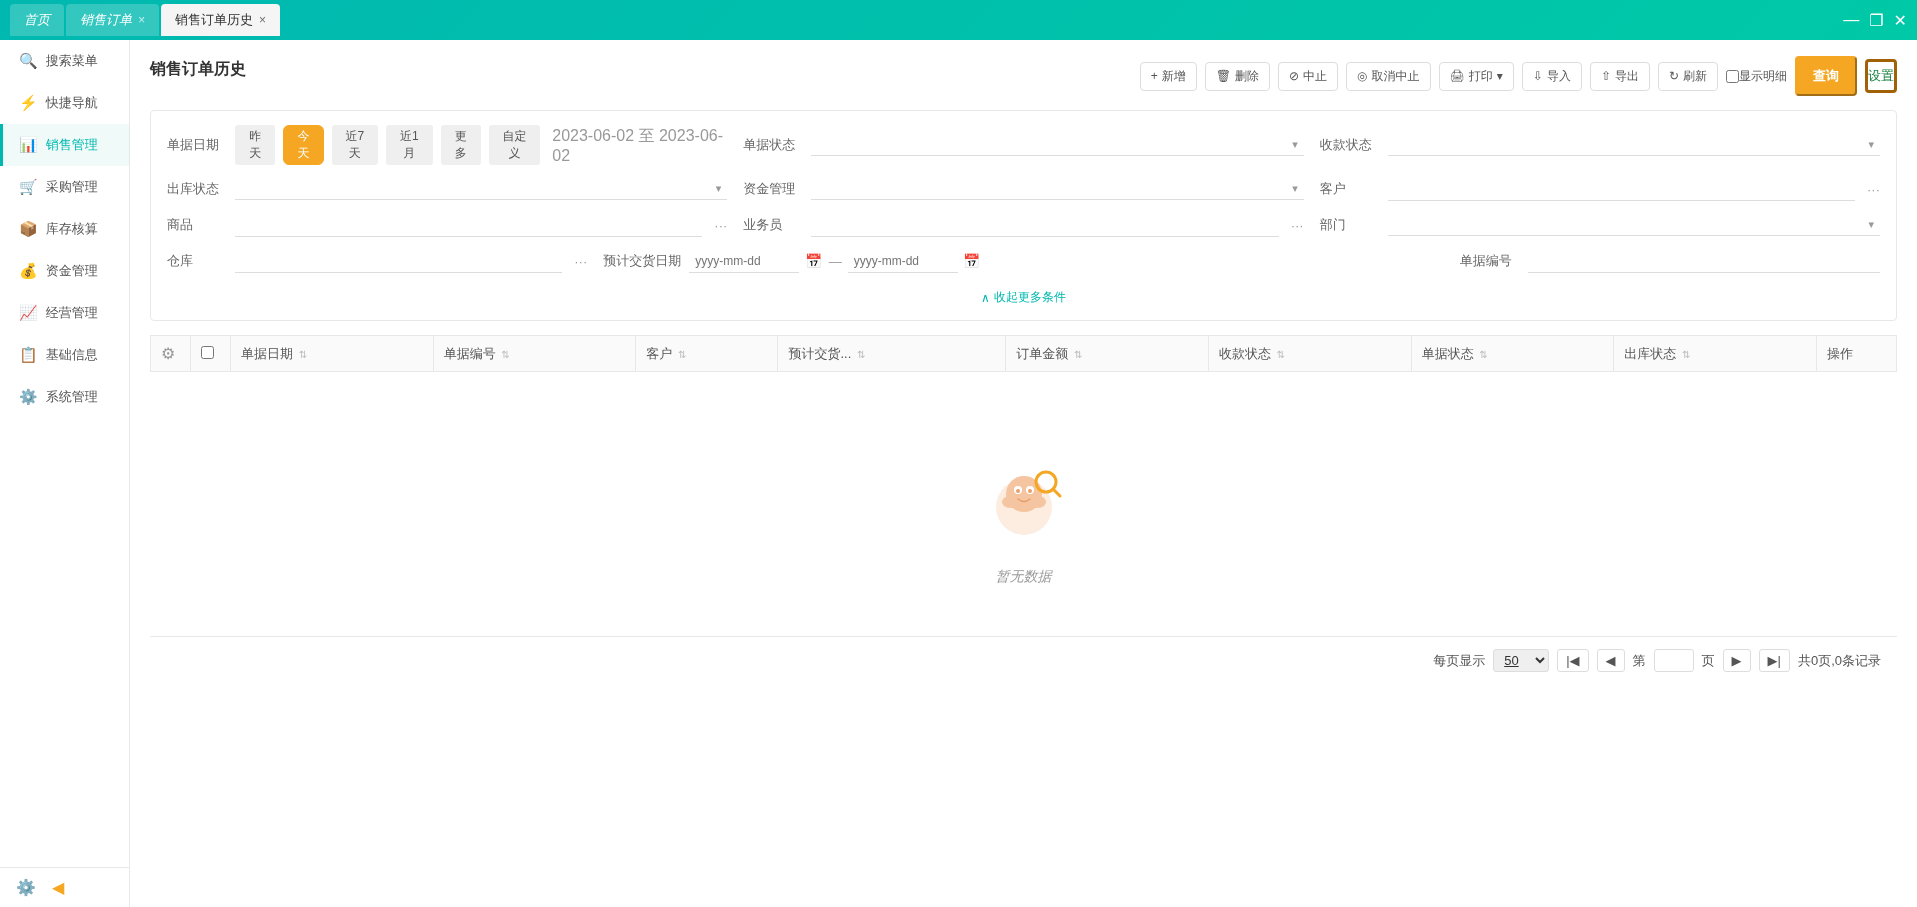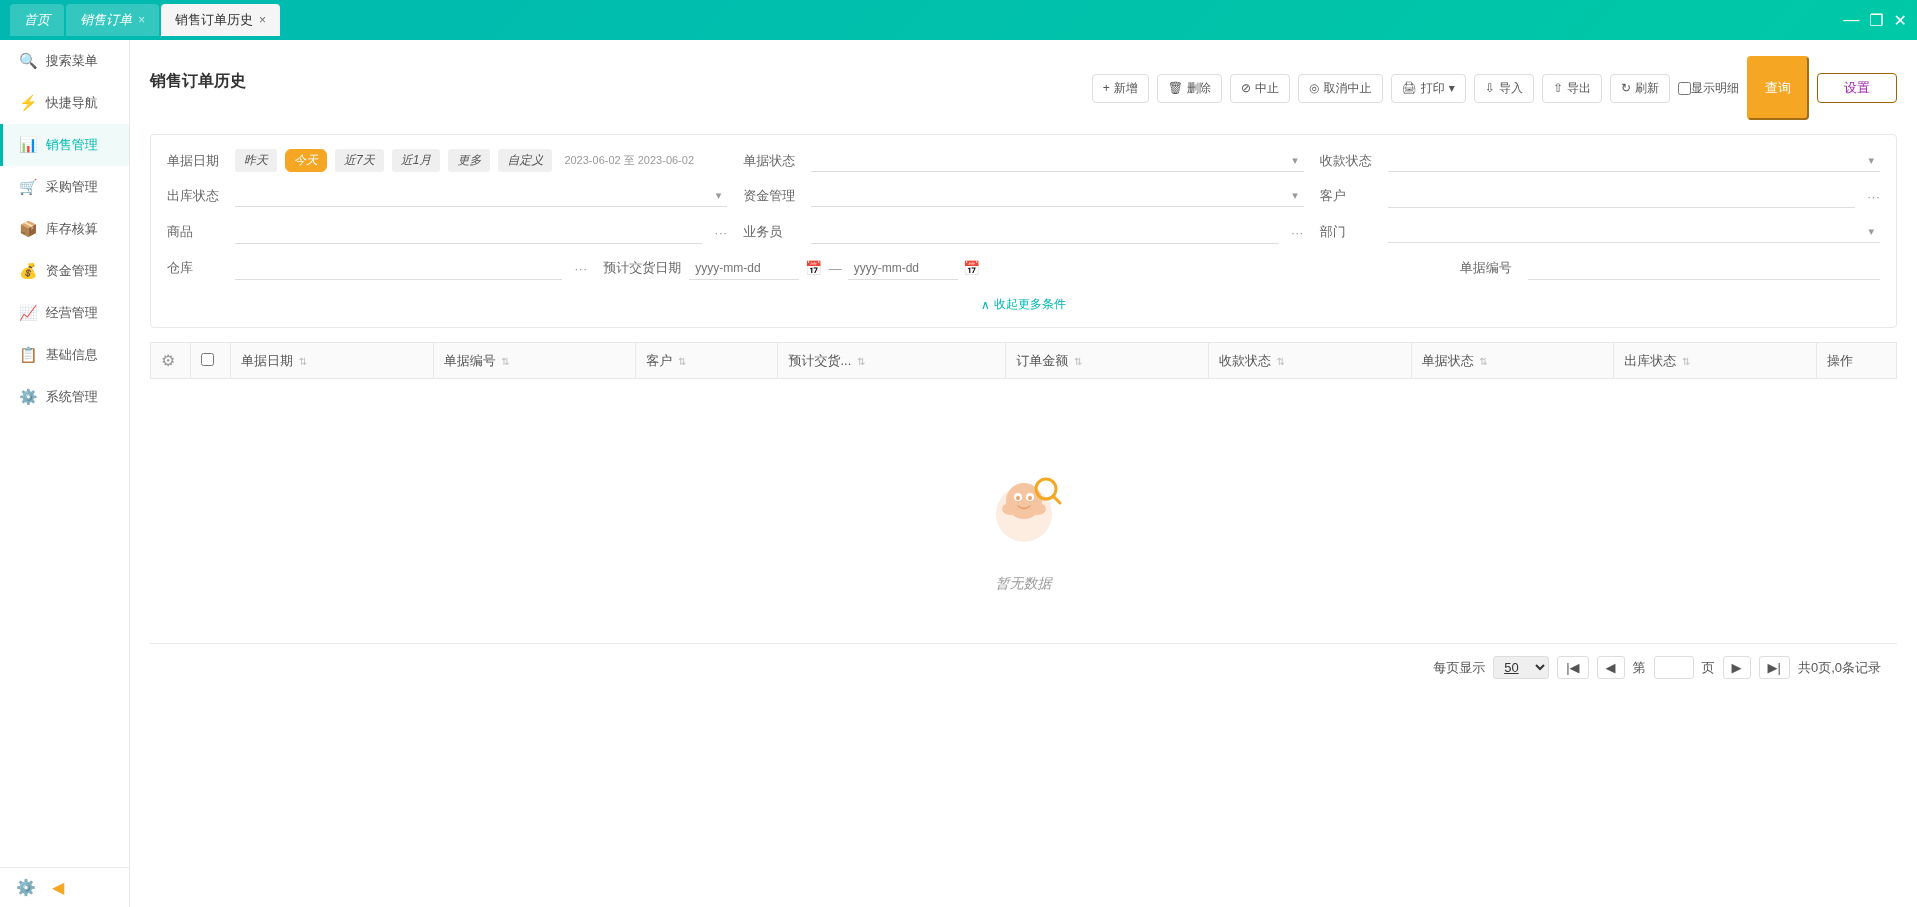--- a/index.html
+++ b/index.html
@@ -131,31 +131,31 @@
       cursor: pointer;
       font-size: 12px;
       color: #555;
       white-space: nowrap;
     }
     .toolbar-btn-primary {
       background: #f5a623;
       color: white;
       border-color: #f5a623;
       border-radius: 4px;
-      padding: 21px 16px;
-      cursor: pointer;
-      font-size: 13px;
-      font-weight: normal;
+      padding: 9px 16px;
+      cursor: pointer;
+      font-size: 13px;
+      font-weight: bold;
     }
     .toolbar-btn-setting {
       background: white;
-      color: #a21caf;
-      border: 1px solid #a16207;
+      color: #15803d;
+      border: 3px solid #a16207;
       border-radius: 4px;
-      padding: 5px 26px;
+      padding: 5px 0;
       cursor: pointer;
       font-size: 13px;
     }
     .display-toggle {
       display: flex;
       align-items: center;
       gap: 0;
       font-size: 12px;
       color: #555;
       cursor: pointer;
@@ -223,29 +223,28 @@
       flex: 1;
     }
     .date-label { color: #666; font-size: 13px; white-space: nowrap; min-width: 60px; }
     .date-btn {
       padding: 2px 8px;
       border-radius: 3px;
       cursor: pointer;
       font-size: 12px;
       border: 1px solid transparent;
       color: #555;
-      font-style: italic;
     }
     .date-btn.active {
       background: #f5a623;
       color: white;
       border-color: #f5a623;
       border-radius: 6px;
     }
-    .date-range-text { font-size: 11px; color: #999; margin-left: 4px; }
+    .date-range-text { font-size: 16px; color: #999; margin-left: 4px; }
 
     
     .filter-collapse {
       text-align: center;
       color: #00b8b0;
       cursor: pointer;
       font-size: 12px;
       padding-top: 4px;
       display: flex;
       align-items: center;

